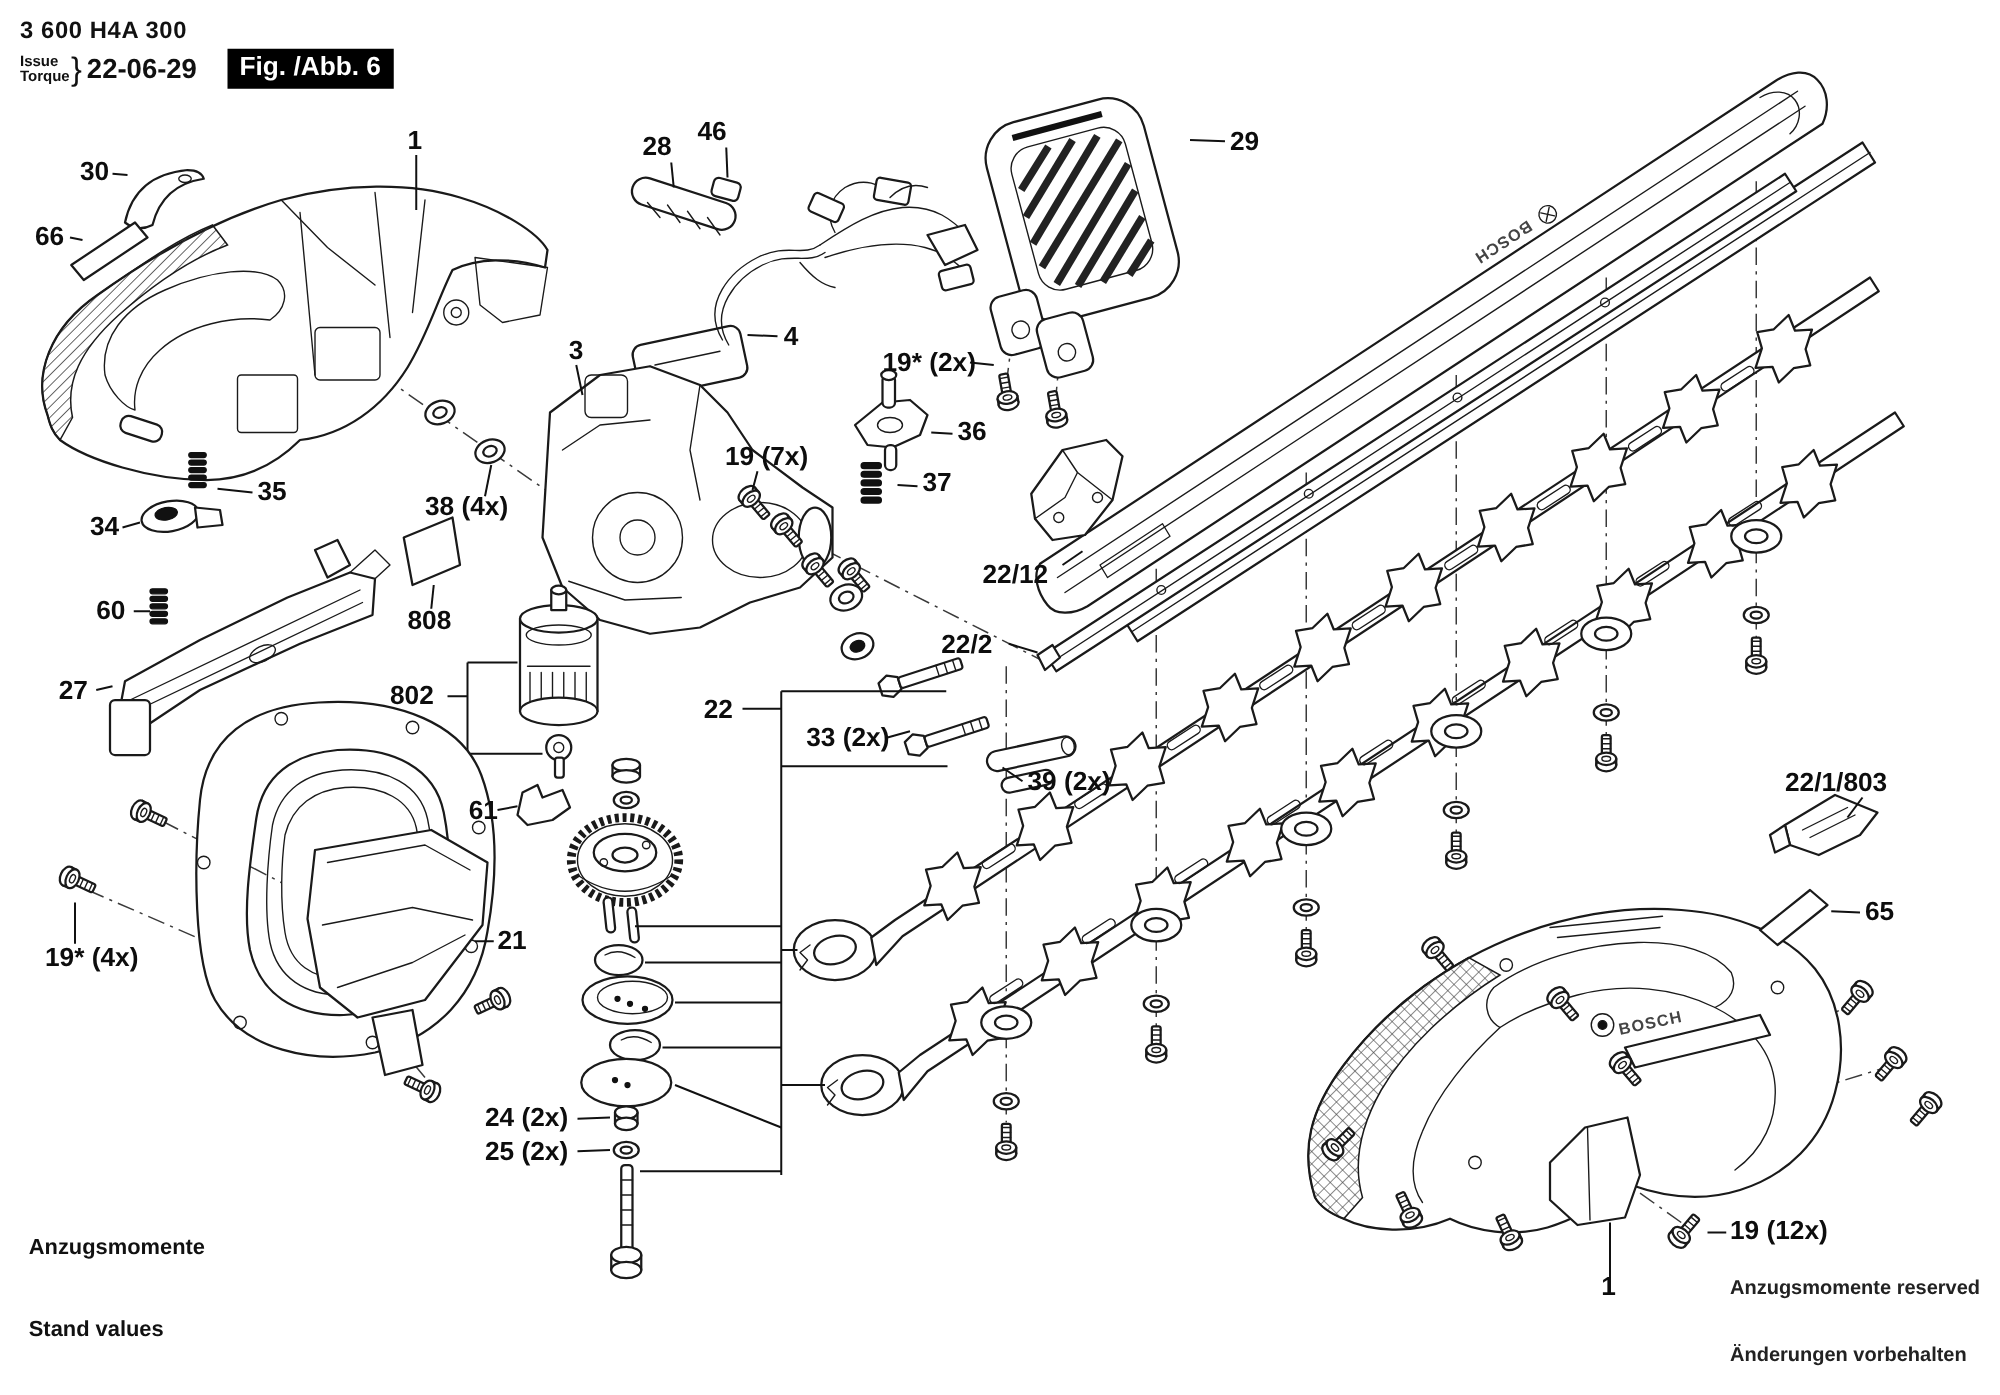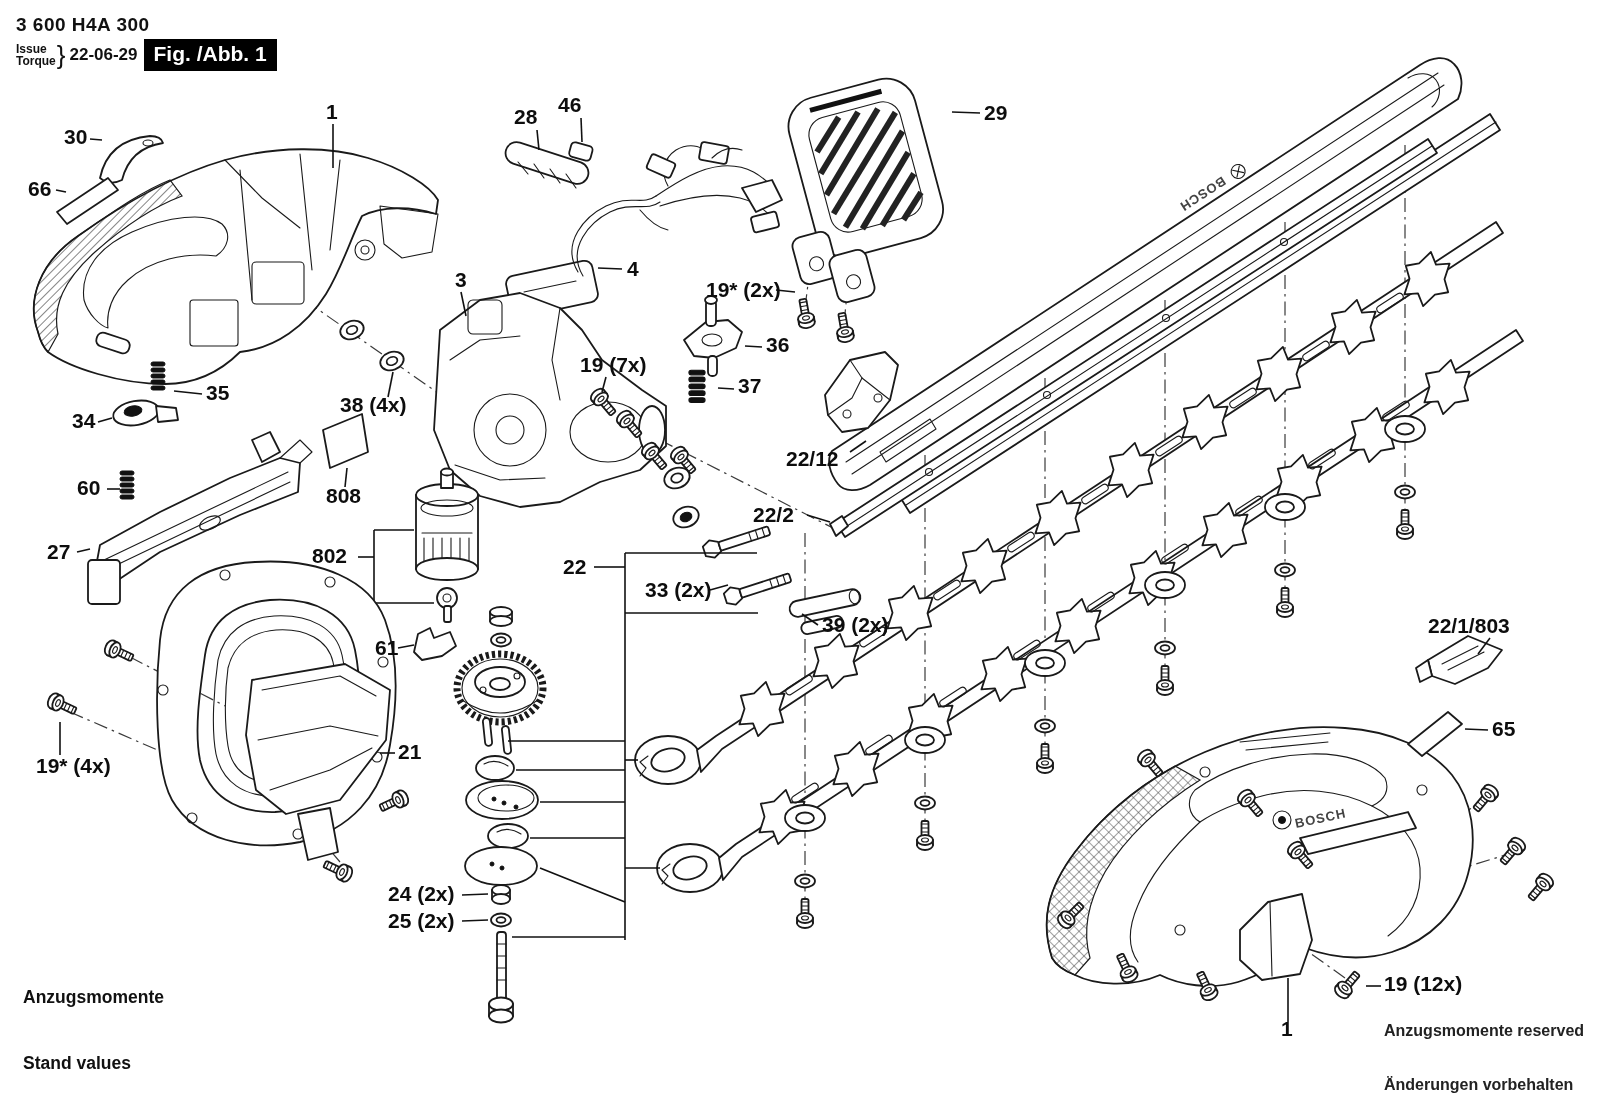--- a/index.html
+++ b/index.html
@@ -12,40 +12,40 @@
   .axis{stroke:#3a3a3a;stroke-width:1.2;fill:none;stroke-dasharray:14 5 2.5 5;}
   .dark{fill:#111;stroke:#111;}
   .plabel{font:bold 21px "Liberation Sans",sans-serif;fill:#0d0d0d;}
   .brandtext{font:bold 13px "Liberation Sans",sans-serif;fill:#444;letter-spacing:1px;}
   
   .hdr{position:absolute;left:16px;top:14px;width:300px;}
   .pn{font-size:19px;font-weight:bold;letter-spacing:.5px;}
   .issue-row{display:flex;align-items:center;margin-top:3px;}
   .is-col{display:flex;flex-direction:column;font-size:12px;font-weight:bold;line-height:12px;}
   .brace{font-size:26px;font-weight:normal;margin:0 4px 0 1px;}
-  .date{font-size:17px;font-weight:bold;margin-right:6px;}
+  .date{font-size:22px;font-weight:bold;margin-right:24px;}
   .figbox{background:#000;color:#fff;font-size:21px;font-weight:bold;padding:3px 10px 5px 10px;}
   .note{position:absolute;font-weight:bold;font-size:17.5px;line-height:22px;white-space:pre;}
   .note.torque{left:23px;top:942px;}
   .note.mods{left:1384px;top:986px;font-size:16px;font-weight:600;line-height:18px;color:#222;}
 </style>
 </head>
 <body>
 <div id="stage">
 
   <div class="hdr">
     <div class="pn">3 600 H4A 300</div>
     <div class="issue-row">
       <div class="is-col">
         <span>Issue</span>
         <span>Torque</span>
       </div>
       <span class="brace">}</span>
       <span class="date">22-06-29</span>
-      <span class="figbox">Fig. /Abb. 1</span>
+      <span class="figbox">Fig. /Abb. 6</span>
     </div>
   </div>
 
   <div class="note torque">
     <div>Anzugsmomente</div>
     <div>Stand values</div>
     
     
     
     

